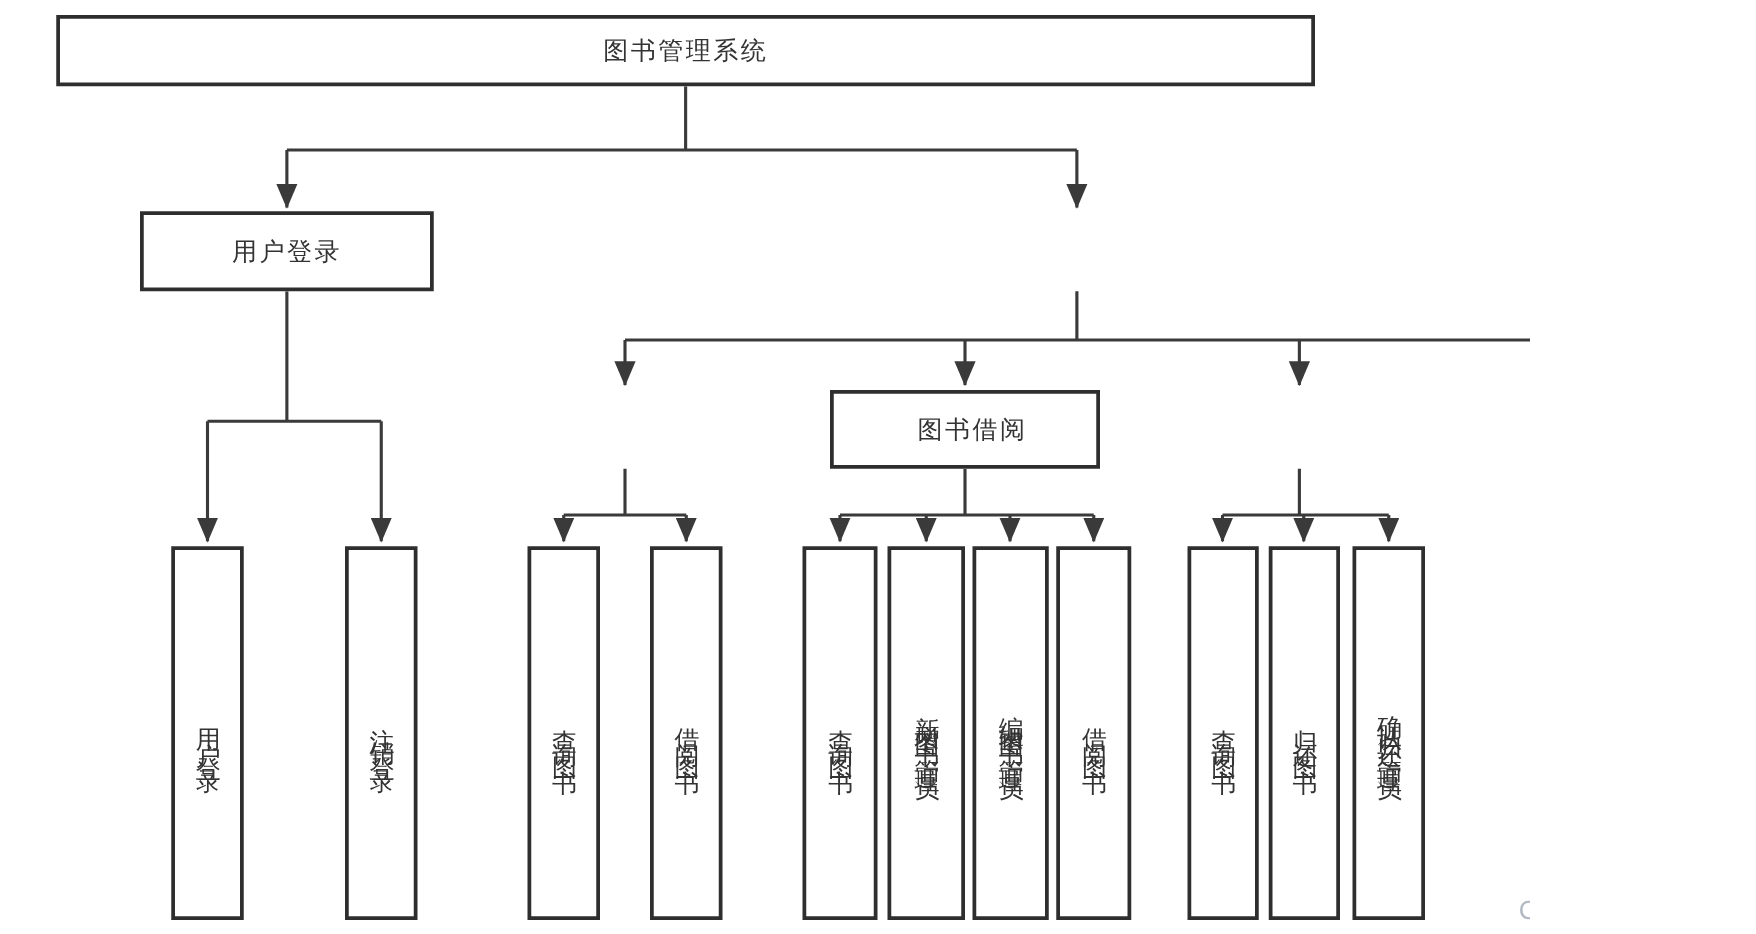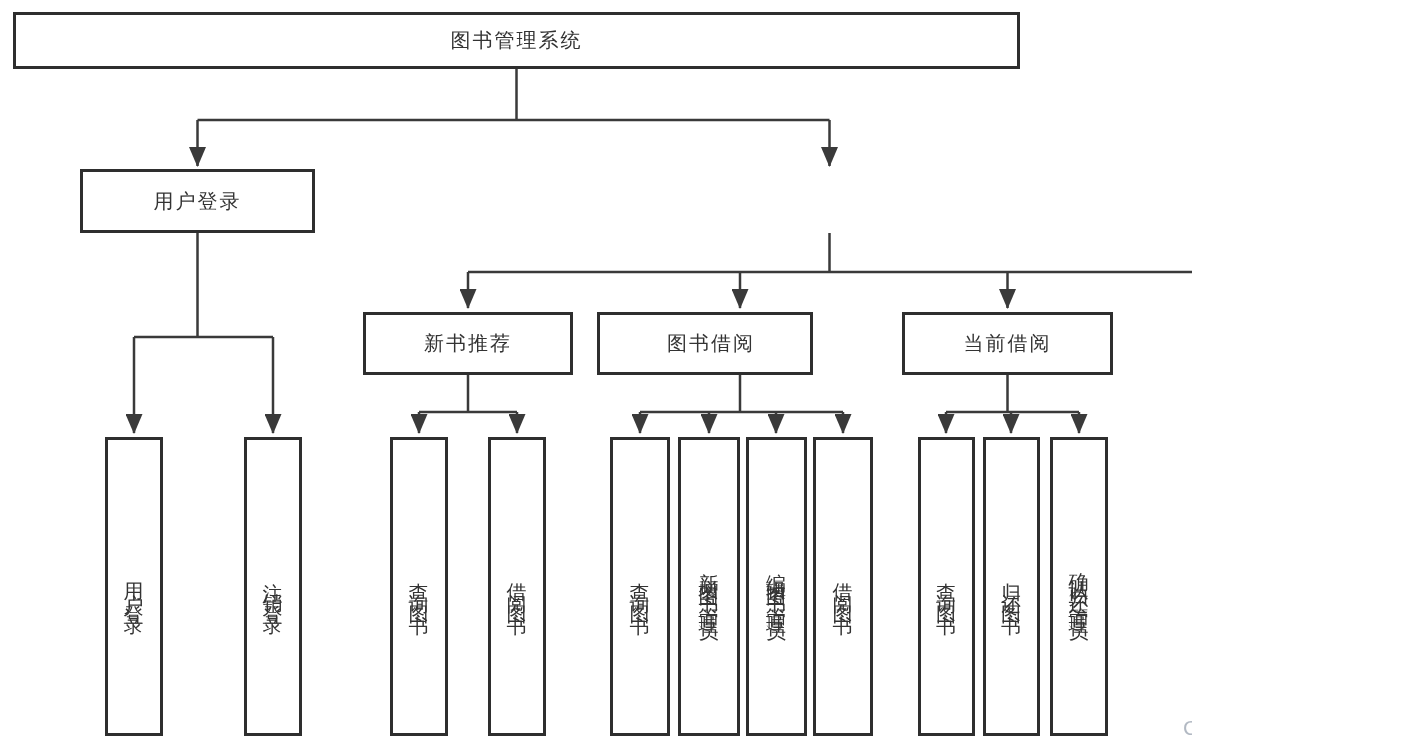--- a/index.html
+++ b/index.html
@@ -3,20 +3,21 @@
 <meta charset="utf-8">
 <style>
   html, body { margin: 0; padding: 0; background: #ffffff; }
   #stage {
     position: relative;
     width: 1192px;
     height: 747px;
     background: #ffffff;
     font-family: "Liberation Sans", "DejaVu Sans", sans-serif;
     overflow: hidden;
+    margin-left: 32px;
   }
   #connectors {
     position: absolute;
     left: 0; top: 0;
     pointer-events: none;
   }
   .node {
     position: absolute;
     box-sizing: border-box;
     background: #ffffff;
@@ -92,23 +93,21 @@
       <line x1="1079" y1="412" x2="1079" y2="433" marker-end="url(#arrow)"></line>
       <line x1="1224" y1="412" x2="1224" y2="433" marker-end="url(#arrow)"></line>
       <line x1="1343" y1="412" x2="1343" y2="433" marker-end="url(#arrow)"></line>
     </g>
   </svg>
 
   <div class="node hbox" style="left:13px; top:12px; width:1007px; height:57px;">图书管理系统</div>
 
   <div class="node hbox" style="left:80px; top:169px; width:235px; height:64px;">用户登录</div>
 
-  <div class="node hbox" style="left:363px; top:312px; width:210px; height:63px;">新书推荐</div>
-  <div class="node hbox" style="left:597px; top:312px; width:216px; height:63px;padding-left:12px;">图书借阅</div>
-  <div class="node hbox" style="left:902px; top:312px; width:211px; height:63px;">当前借阅</div>
+  <div class="node hbox" style="left:632px; top:312px; width:216px; height:63px;padding-left:12px;">图书借阅</div>
 
   <div class="node vbox" style="left:105px; top:437px; width:58px; height:299px;">用户登录</div>
   <div class="node vbox" style="left:244px; top:437px; width:58px; height:299px;">注销登录</div>
 
   <div class="node vbox" style="left:390px; top:437px; width:58px; height:299px;">查询图书</div>
   <div class="node vbox" style="left:488px; top:437px; width:58px; height:299px;">借阅图书</div>
 
   <div class="node vbox" style="left:610px; top:437px; width:60px; height:299px;">查询图书</div>
   <div class="node vbox long" style="left:678px; top:437px; width:62px; height:299px;">新增图书（管理员）</div>
   <div class="node vbox long" style="left:746px; top:437px; width:61px; height:299px;">编辑图书（管理员）</div>

